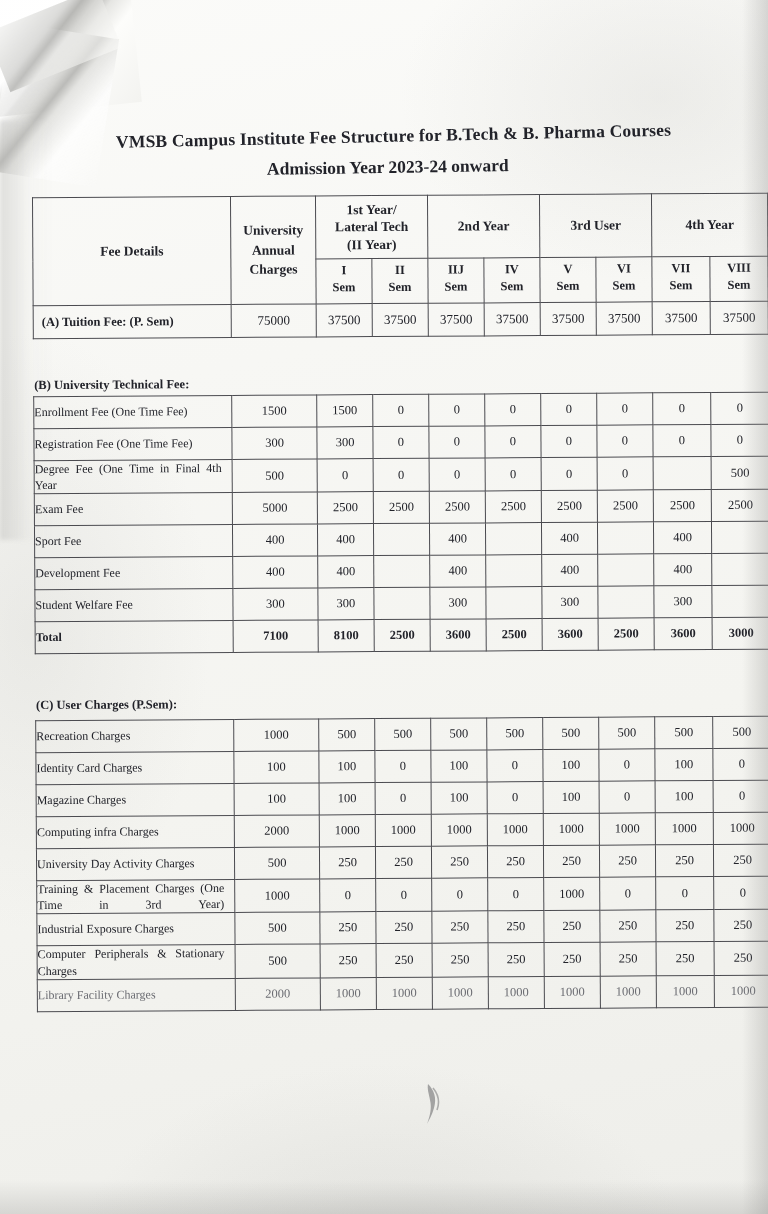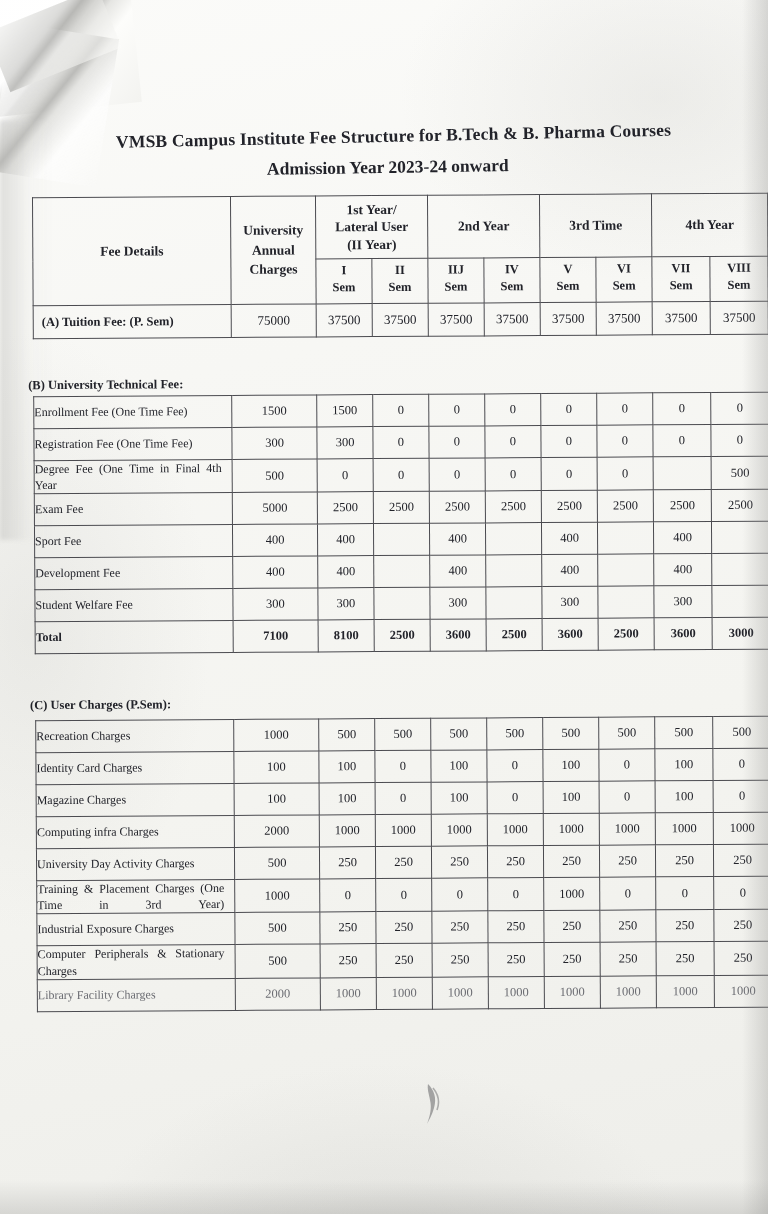--- a/index.html
+++ b/index.html
@@ -170,21 +170,21 @@
   #table-head td.sect-a-num {
     text-align: center;
     font-size: 13px;
   }
 
   
   .sect-caption {
     position: absolute;
     font-weight: bold;
     font-size: 12.5px;
-    left: 28px;
+    left: 34px;
   }
   #cap-b { top: 376px; }
   #cap-c { top: 696px; }
 
   
   #table-b {
     left: 33px; top: 394px;
     width: 735px;
   }
   #table-b td { height: 31px; }
@@ -241,28 +241,28 @@
       <thead>
         <tr>
           <th class="fee-details" rowspan="2" style="height:102px;">Fee Details</th>
           <th class="uni" rowspan="2">
             <div>University</div>
             <div>Annual</div>
             <div>Charges</div>
           </th>
           <th class="yeargrp" colspan="2" style="height:62px;margin-top:20px;">
             <div>1st Year/</div>
-            <div>Lateral User</div>
+            <div>Lateral Tech</div>
             <div>(II Year)</div>
           </th>
           <th class="yeargrp" colspan="2">
             <div>2nd Year</div>
           </th>
           <th class="yeargrp" colspan="2">
-            <div>3rd Time</div>
+            <div>3rd User</div>
           </th>
           <th class="yeargrp" colspan="2">
             <div>4th Year</div>
           </th>
         </tr>
         <tr>
           <th class="semcol" style="height:40px;">
             <div>I</div>
             <div>Sem</div>
           </th>

